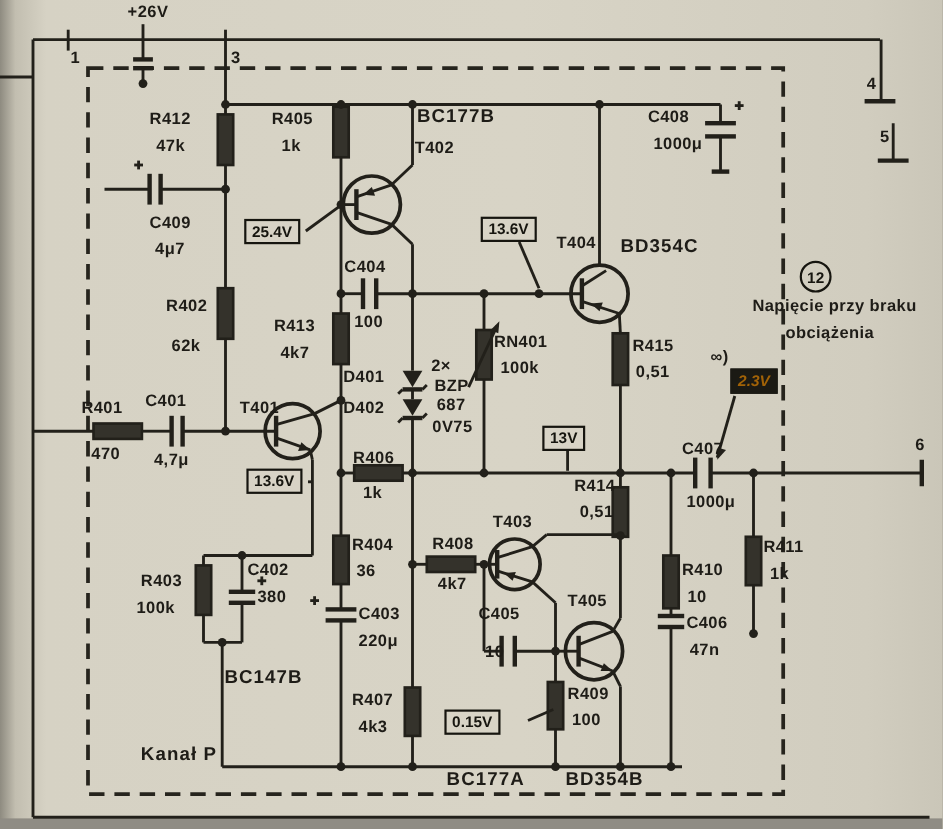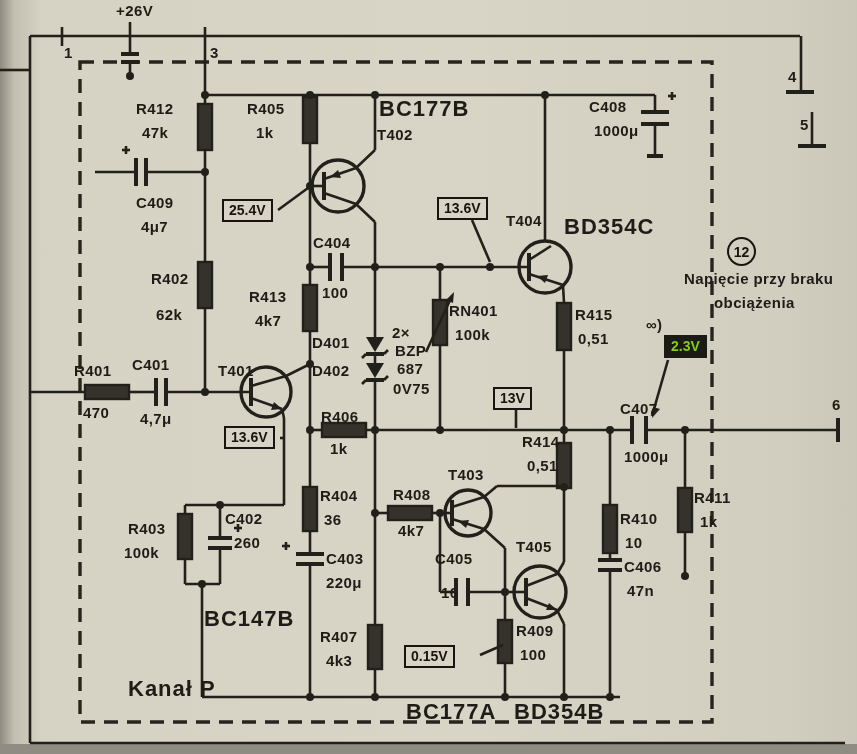--- a/index.html
+++ b/index.html
@@ -1,25 +1,25 @@
 <!DOCTYPE html>
 <html><head>
 <meta charset="utf-8">
 <style>
   html,body{margin:0;padding:0;background:#aaa79c;}
   #page{position:relative;width:857px;height:754px;overflow:hidden;
         background:linear-gradient(90deg,#8e8b80 0px,#c2beb0 14px,#d6d2c4 42px,#d8d4c6 55%,#d1cdbf 92%,#cac6b8 100%);
         font-family:"Liberation Sans",sans-serif;}
   #page::after{content:"";position:absolute;left:0;right:0;bottom:0;height:10px;background:#8f8c84;}
   .lb{position:absolute;font:700 15px "Liberation Sans",sans-serif;color:#1e1c17;letter-spacing:.4px;white-space:nowrap;z-index:3;}
-  .big{font-size:22px;letter-spacing:1px;}
+  .big{font-size:17px;letter-spacing:1px;}
   .title{font-size:17px;letter-spacing:2.5px;}
   .vbox{position:absolute;z-index:3;font:700 14px "Liberation Sans",sans-serif;color:#16150f;border:2.4px solid #16150f;
         padding:1px 5px 2px;background:rgba(216,212,198,.55);white-space:nowrap;}
-  .vinv{background:#1b1a14;color:#84cc16;border-color:#1b1a14;}
+  .vinv{background:#1b1a14;color:#a16207;border-color:#1b1a14;font-style:italic;}
   .circ{position:absolute;z-index:3;width:25px;height:25px;border:2.5px solid #16150f;border-radius:50%;
         display:flex;align-items:center;justify-content:center;font:700 14px "Liberation Sans",sans-serif;color:#16150f;text-align:right;}
   svg{position:absolute;left:0;top:0;z-index:1;}
   .w{stroke:#22201a;stroke-width:2.6;fill:none;stroke-linecap:butt;}
   .thick{stroke-width:4;}
   .res{fill:#34322b;stroke:#22201a;stroke-width:2.4;}
   .tr{stroke:#22201a;stroke-width:3.4;fill:none;}
   .dot{fill:#22201a;stroke:none;}
   .dio{fill:#22201a;stroke:none;}
   .arr{fill:#22201a;stroke:none;}
@@ -367,21 +367,21 @@
   <span class="vbox vinv" style="left:664px;top:335px">2.3V</span>
 
   <span class="lb" style="left:620px;top:400px">C407</span>
   <span class="lb" style="left:624px;top:448px">1000μ</span>
   <span class="lb" style="left:522px;top:433px">R414</span>
   <span class="lb" style="left:527px;top:457px">0,51</span>
 
   <span class="lb" style="left:128px;top:520px">R403</span>
   <span class="lb" style="left:124px;top:544px">100k</span>
   <span class="lb" style="left:225px;top:510px">C402</span>
-  <span class="lb" style="left:234px;top:534px">260</span>
+  <span class="lb" style="left:234px;top:534px">380</span>
   <span class="lb" style="left:320px;top:487px">R404</span>
   <span class="lb" style="left:324px;top:511px">36</span>
   <span class="lb" style="left:393px;top:486px">R408</span>
   <span class="lb" style="left:398px;top:522px">4k7</span>
   <span class="lb" style="left:448px;top:466px">T403</span>
   <span class="lb" style="left:326px;top:550px">C403</span>
   <span class="lb" style="left:326px;top:574px">220μ</span>
   <span class="lb" style="left:435px;top:550px">C405</span>
   <span class="lb" style="left:441px;top:584px">10</span>
   <span class="lb" style="left:516px;top:538px">T405</span>

